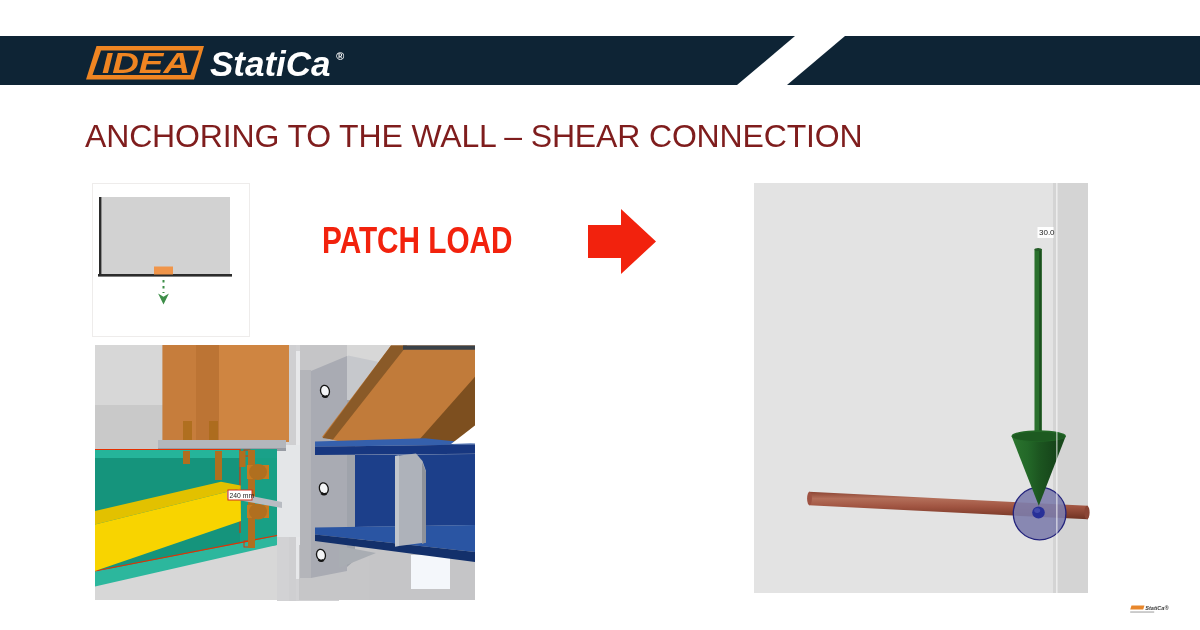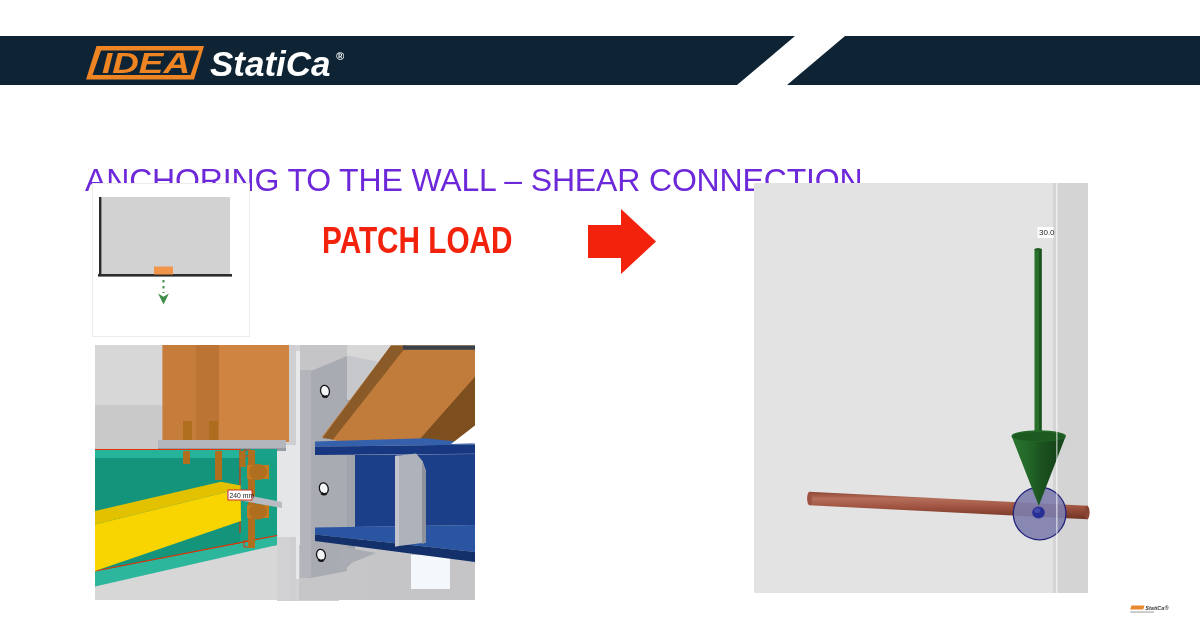--- a/index.html
+++ b/index.html
@@ -14,21 +14,21 @@
   <rect x="0" y="0" width="1200" height="49" fill="#0e2435"></rect>
   <polygon points="795,0 845,0 787,49 737,49" fill="#ffffff"></polygon>
 
   <polygon points="96.5,10 204,10 194,43.5 86,43.5" fill="#ef8522"></polygon>
   <polygon points="101,14.5 199,14.5 190.5,39 92.5,39" fill="#0e2435"></polygon>
   <text x="102" y="36.5" font-size="29" font-style="italic" font-weight="bold" fill="#ef8522" textLength="88" lengthAdjust="spacingAndGlyphs">IDEA</text>
   <text x="210" y="39.5" font-size="35" font-style="italic" font-weight="bold" fill="#ffffff">StatiCa</text>
   <text x="336" y="23.5" font-size="11" font-style="italic" font-weight="bold" fill="#ffffff">®</text>
 </svg>
 
-<div class="abs" style="left:85px;top:118px;font-size:32px;letter-spacing:-0.15px;color:#6d28d9;white-space:nowrap;margin-top:44px;">ANCHORING TO THE WALL – SHEAR CONNECTION</div>
+<div class="abs" style="left:85px;top:118px;font-size:32px;letter-spacing:-0.15px;color:#7f1d1d;white-space:nowrap;">ANCHORING TO THE WALL – SHEAR CONNECTION</div>
 
 <svg class="abs" style="left:92px;top:183px;" width="158" height="154" viewBox="0 0 158 154">
   <rect x="0.5" y="0.5" width="157" height="153" fill="#ffffff" stroke="#eeeceb" stroke-width="1"></rect>
   <rect x="8" y="14" width="130" height="77" fill="#d2d2d2"></rect>
   <rect x="7" y="14" width="2.4" height="79" fill="#2b2b2b"></rect>
   <rect x="6" y="91" width="134" height="2.6" fill="#2b2b2b"></rect>
   <rect x="62" y="83.5" width="19" height="8" fill="#f0954a"></rect>
   <g stroke="#3e8e49" stroke-width="2" fill="none">
     <line x1="71.5" y1="97" x2="71.5" y2="110" stroke-dasharray="2.6,3.4"></line>
   </g>

